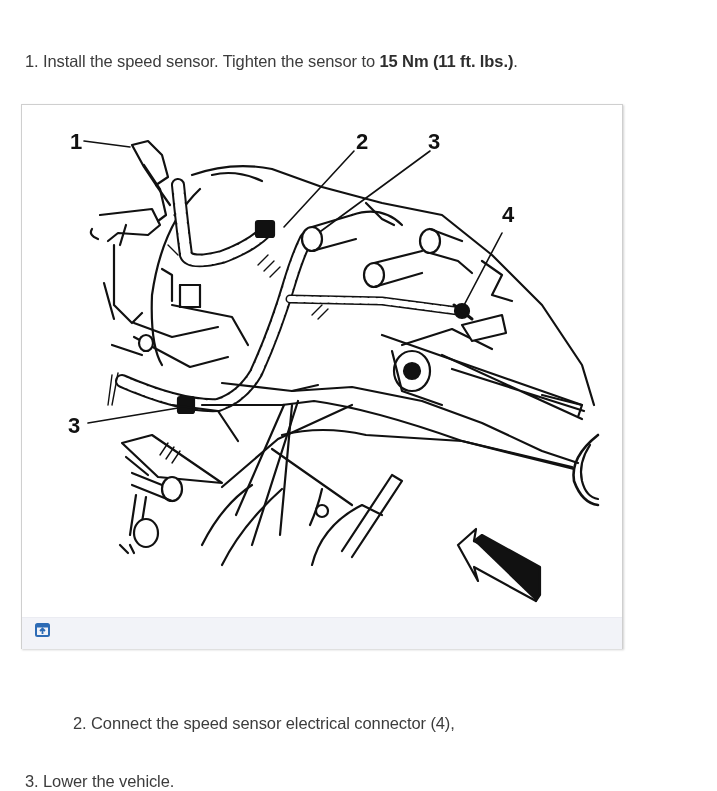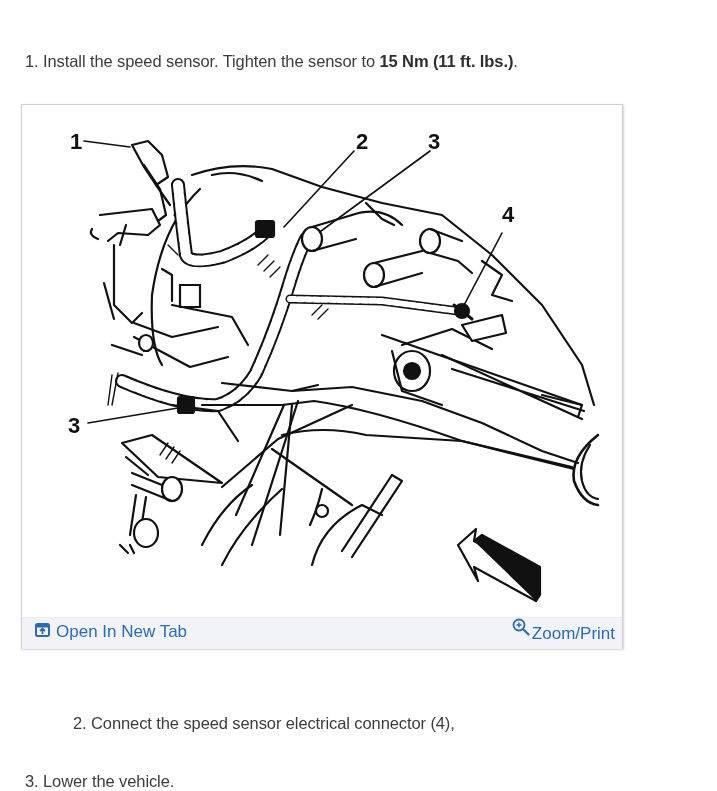--- a/index.html
+++ b/index.html
@@ -207,29 +207,18 @@
 
   <div class="figure-toolbar">
     <a class="toolbar-link" id="open-new-tab">
       <span class="icon">
         <svg width="15" height="14" viewBox="0 0 15 14">
           <rect x="1" y="1" width="13" height="12" rx="1.5" fill="none" stroke="#2d6bb5" stroke-width="2"></rect>
           <rect x="1" y="1" width="13" height="3.5" fill="#2d6bb5"></rect>
           <path d="M7.5 11 L7.5 6 M5 8 L7.5 5.5 L10 8" fill="none" stroke="#2d6bb5" stroke-width="1.8"></path>
         </svg>
       </span>
-      <span>Open In New Tab</span>
-    </a>
-    <a class="toolbar-link" id="zoom-print">
-      <span class="icon">
-        <svg width="18" height="18" viewBox="0 0 18 18">
-          <circle cx="7" cy="7" r="5.5" fill="none" stroke="#2d6bb5" stroke-width="1.8"></circle>
-          <path d="M11 11 L16.5 16.5" stroke="#2d6bb5" stroke-width="2.2" stroke-linecap="round"></path>
-          <path d="M7 4.5 L7 9.5 M4.5 7 L9.5 7" stroke="#2d6bb5" stroke-width="1.4"></path>
-        </svg>
-      </span>
-      <span>Zoom/Print</span>
     </a>
   </div>
 </div>
 
 <div class="step" id="step2">2. Connect the speed sensor electrical connector (4),</div>
 <div class="step" id="step3">3. Lower the vehicle.</div>
 
 </body></html>

